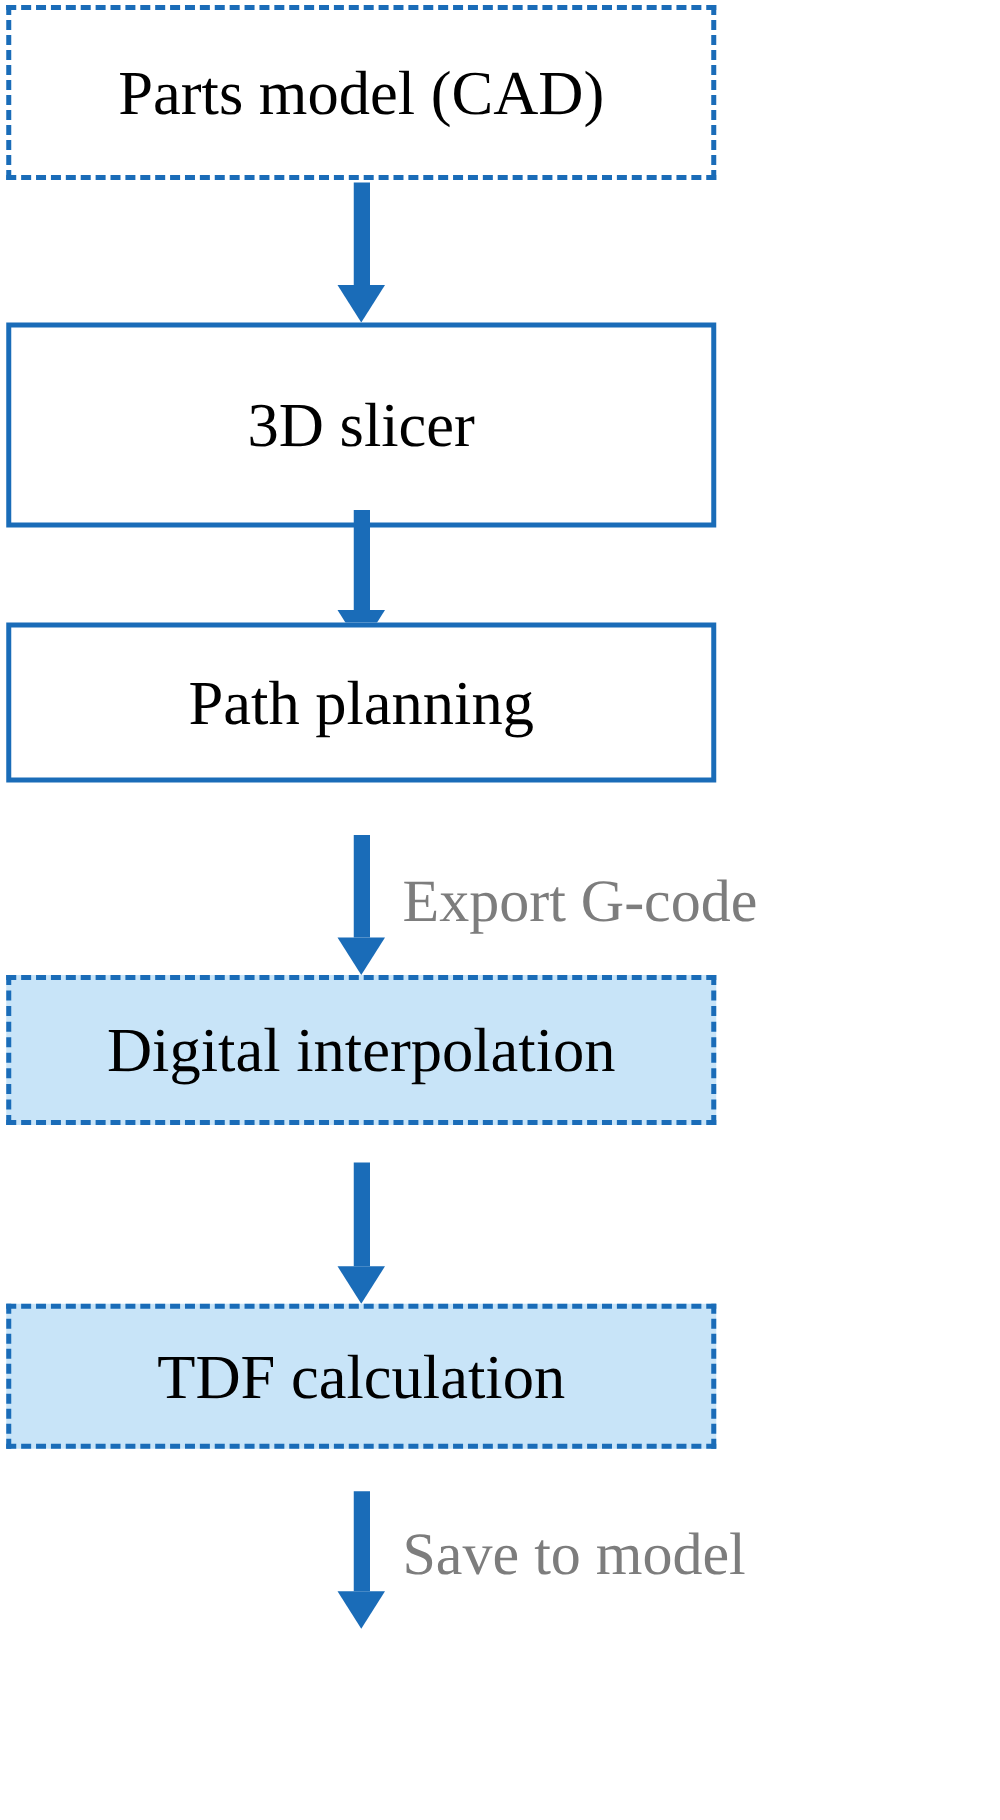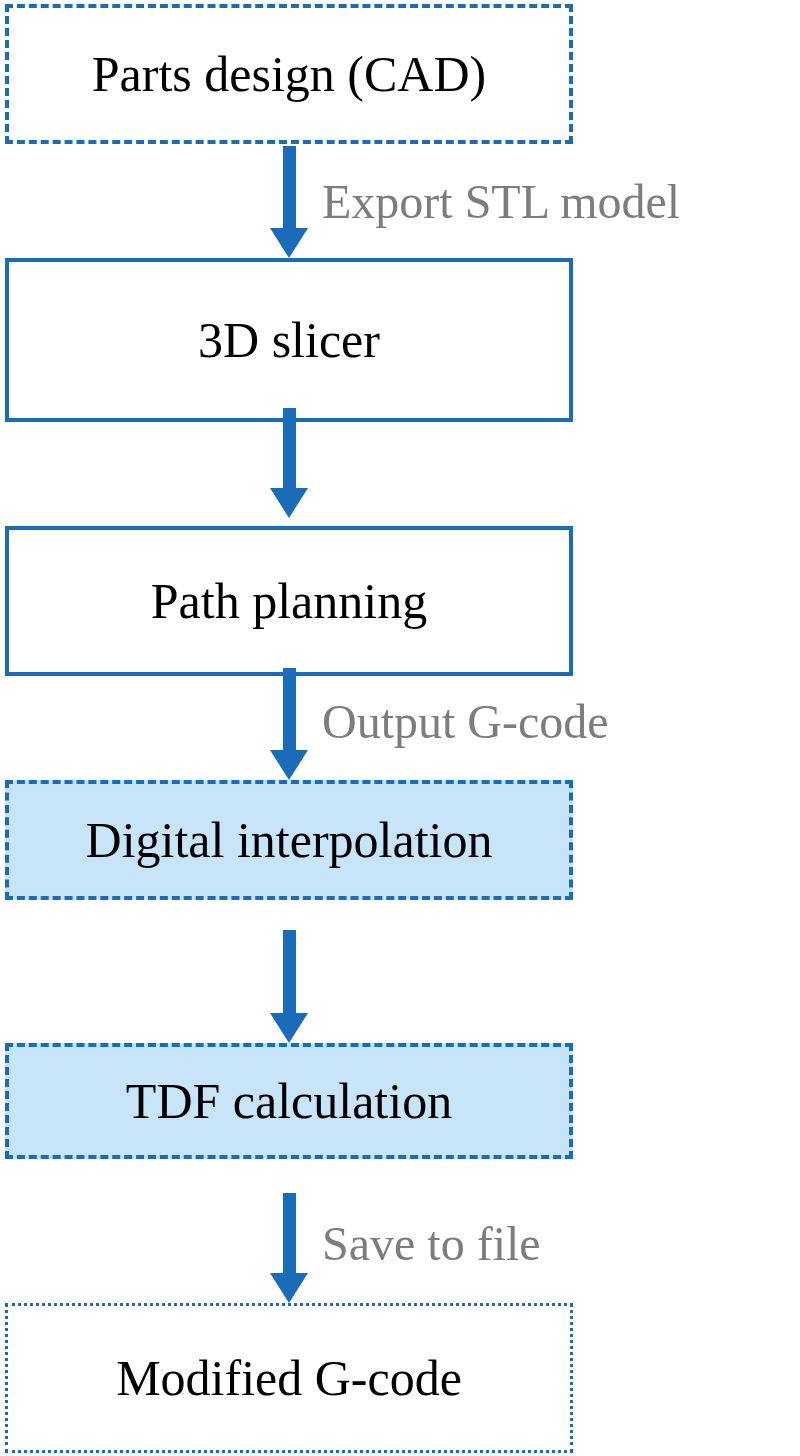--- a/index.html
+++ b/index.html
@@ -58,64 +58,60 @@
     white-space: nowrap;
     line-height: 1.1;
   }
 </style>
 </head>
 <body>
 
 <div class="canvas">
 
   <div class="node border-dashed" style="top: 4px; height: 140px;">
-    <span>Parts design (CAD)</span>
+    <span>Parts model (CAD)</span>
   </div>
 
   <div class="arrow" style="top: 146px; height: 112px;">
     <div class="shaft"></div>
     <div class="head"></div>
   </div>
-  <div class="edge-label" style="left: 322px; top: 176px;">Export STL model</div>
 
   <div class="node border-solid" style="top: 258px; height: 164px;">
     <span>3D slicer</span>
   </div>
 
   <div class="arrow" style="top: 408px; height: 110px;">
     <div class="shaft"></div>
     <div class="head"></div>
   </div>
 
-  <div class="node border-solid" style="top: 526px; height: 150px;">
+  <div class="node border-solid" style="top: 498px; height: 128px;">
     <span>Path planning</span>
   </div>
 
   <div class="arrow" style="top: 668px; height: 112px;">
     <div class="shaft"></div>
     <div class="head"></div>
   </div>
-  <div class="edge-label" style="left: 322px; top: 696px;">Output G-code</div>
+  <div class="edge-label" style="left: 322px; top: 696px;">Export G-code</div>
 
   <div class="node border-dashed fill-blue" style="top: 780px; height: 120px;">
     <span>Digital interpolation</span>
   </div>
 
   <div class="arrow" style="top: 930px; height: 113px;">
     <div class="shaft"></div>
     <div class="head"></div>
   </div>
 
   <div class="node border-dashed fill-blue" style="top: 1043px; height: 116px;">
     <span>TDF calculation</span>
   </div>
 
   <div class="arrow" style="top: 1193px; height: 110px;">
     <div class="shaft"></div>
     <div class="head"></div>
   </div>
-  <div class="edge-label" style="left: 322px; top: 1218px;">Save to file</div>
+  <div class="edge-label" style="left: 322px; top: 1218px;">Save to model</div>
 
-  <div class="node border-dotted" style="top: 1303px; height: 150px;">
-    <span>Modified G-code</span>
-  </div>
 
 </div>
 
 </body></html>

